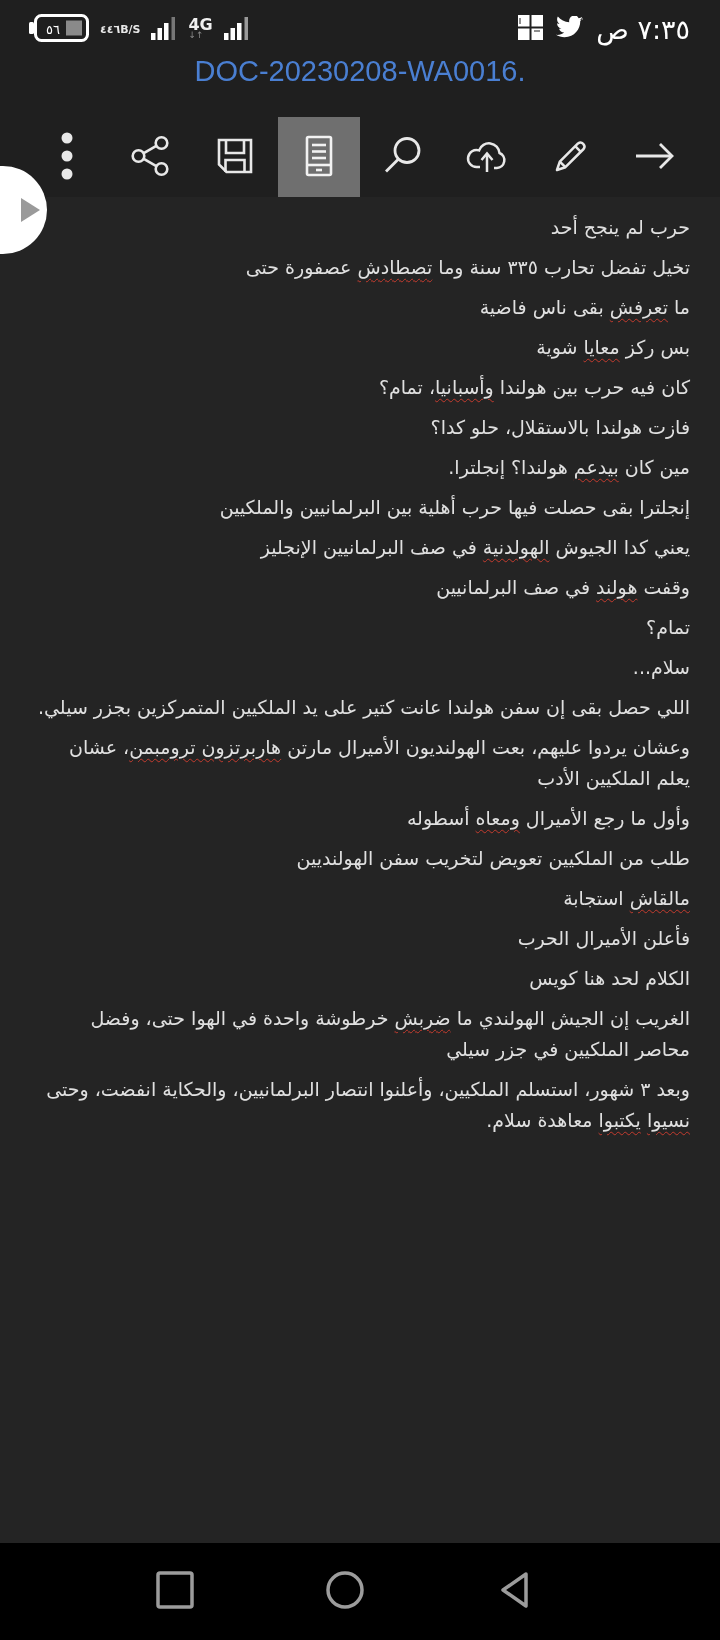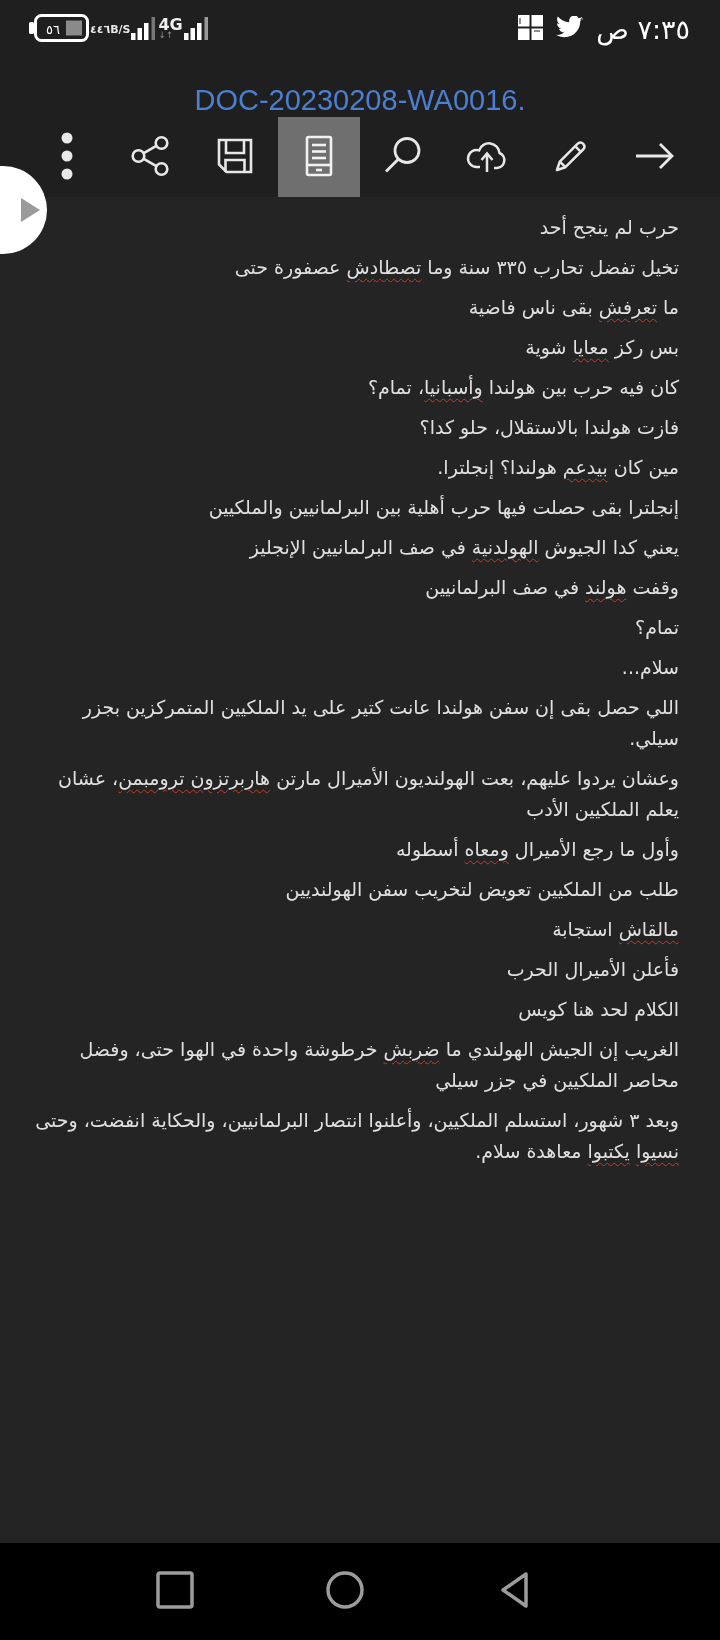--- a/index.html
+++ b/index.html
@@ -4,44 +4,44 @@
 <style>
   html,body{margin:0;padding:0;}
   body{
     width:720px;height:1640px;position:relative;overflow:hidden;
     background:#000;font-family:"DejaVu Sans",sans-serif;
   }
   .header{position:absolute;top:0;left:0;right:0;height:197px;background:#1f1f1f;}
   
   .status-bar{height:55px;display:flex;align-items:center;justify-content:space-between;
     padding:4px 30px 0 28px;box-sizing:border-box;color:#fff;}
-  .sb-left,.sb-right{display:flex;align-items:center;}
+  .sb-left,.sb-right{display:flex;align-items:center;gap:10px;}
   .sb-right{gap:13px;}
   .rate-block{display:flex;flex-direction:row;align-items:center;line-height:12px;
     font-size:11px;font-weight:bold;color:#e8e8e8;font-family:"DejaVu Sans",sans-serif;}
   .net-block{display:flex;flex-direction:column;align-items:flex-start;line-height:13px;}
   .net-type{font-size:16px;font-weight:bold;color:#f0f0f0;}
   .net-arrows{font-size:9px;color:#8a8a8a;margin-top:-2px;}
   .time{font-size:27px;color:#fff;direction:rtl;letter-spacing:1px;}
   
-  .title-bar{height:62px;display:flex;align-items:flex-end;justify-content:center;}
+  .title-bar{height:62px;display:flex;align-items:flex-start;justify-content:center;}
   .doc-title{color:#4a7fd2;font-size:29px;font-family:"Liberation Sans","DejaVu Sans",sans-serif;}
   
   .toolbar{height:80px;display:flex;align-items:center;justify-content:space-between;
     padding:0 24px 0 26px;box-sizing:border-box;}
   .tool-btn{width:82px;height:80px;display:flex;align-items:center;justify-content:center;background:transparent;border:0;padding:0;}
   .tool-btn.selected{background:#6f6f6f;}
   
   .play-fab{position:absolute;left:0;top:166px;width:47px;height:88px;background:#fff;
     border-radius:0 88px 88px 0;z-index:5;display:flex;align-items:center;}
   .play-tri{width:0;height:0;border-top:12px solid transparent;border-bottom:12px solid transparent;
     border-left:19px solid #9a9a9a;margin-left:15px;}
   
   .content{position:absolute;top:197px;left:0;right:0;bottom:97px;background:#242424;
-    padding:15px 41px 0 30px;box-sizing:border-box;direction:rtl;overflow:hidden;}
+    padding:15px 30px 0 30px;box-sizing:border-box;direction:rtl;overflow:hidden;}
   .doc-line{margin:0 0 9px;font-size:19px;line-height:31px;color:#e0e0e0;text-align:right;
     font-family:"DejaVu Sans",sans-serif;}
   .misspelled{text-decoration-line:underline;text-decoration-style:wavy;
     text-decoration-color:#c23b2e;text-decoration-thickness:1px;text-underline-offset:4px;}
   
   .nav-bar{position:absolute;left:0;right:0;bottom:0;height:97px;background:#000;}
   .nav-btn{position:absolute;top:24px;width:48px;height:48px;display:flex;align-items:center;
     justify-content:center;background:transparent;border:0;padding:0;}
   .nav-recents{left:151px;} .nav-home{left:321px;} .nav-back{left:491px;}
 </style>

